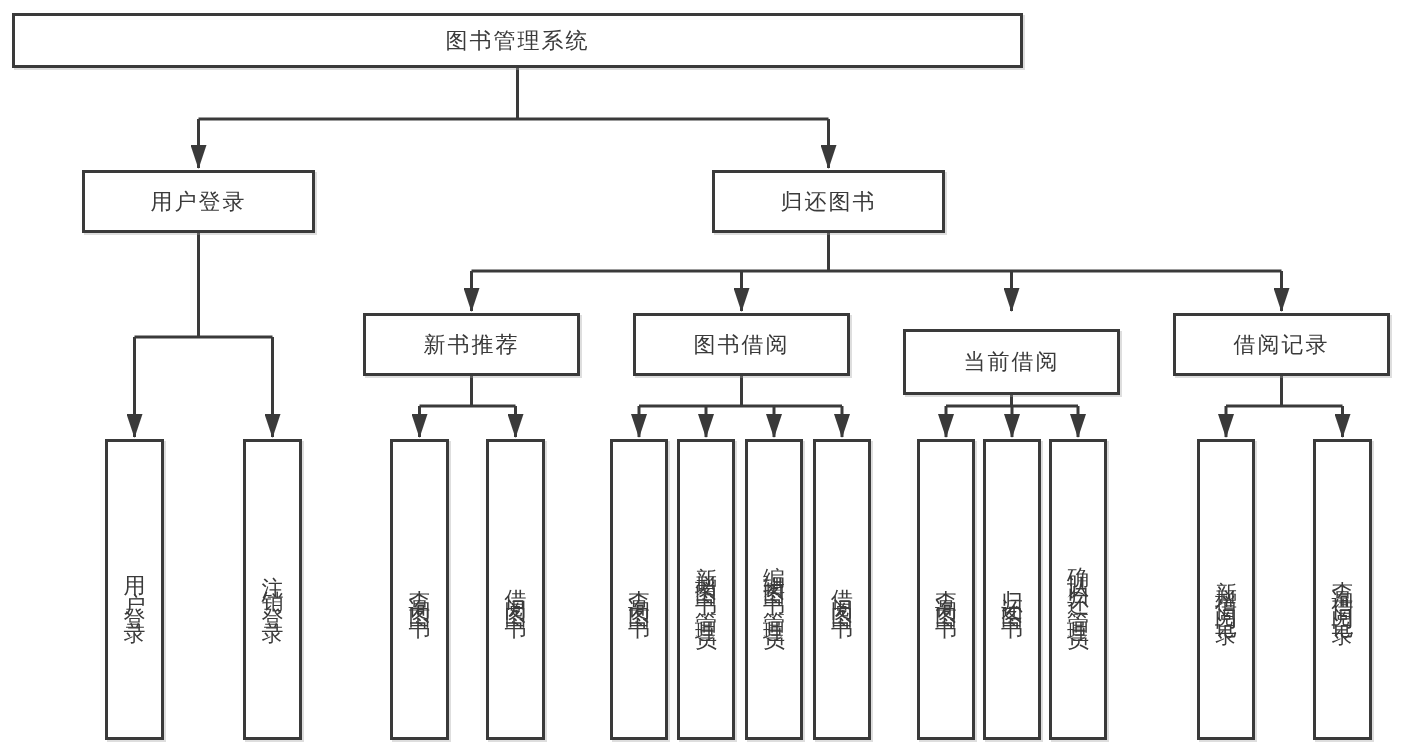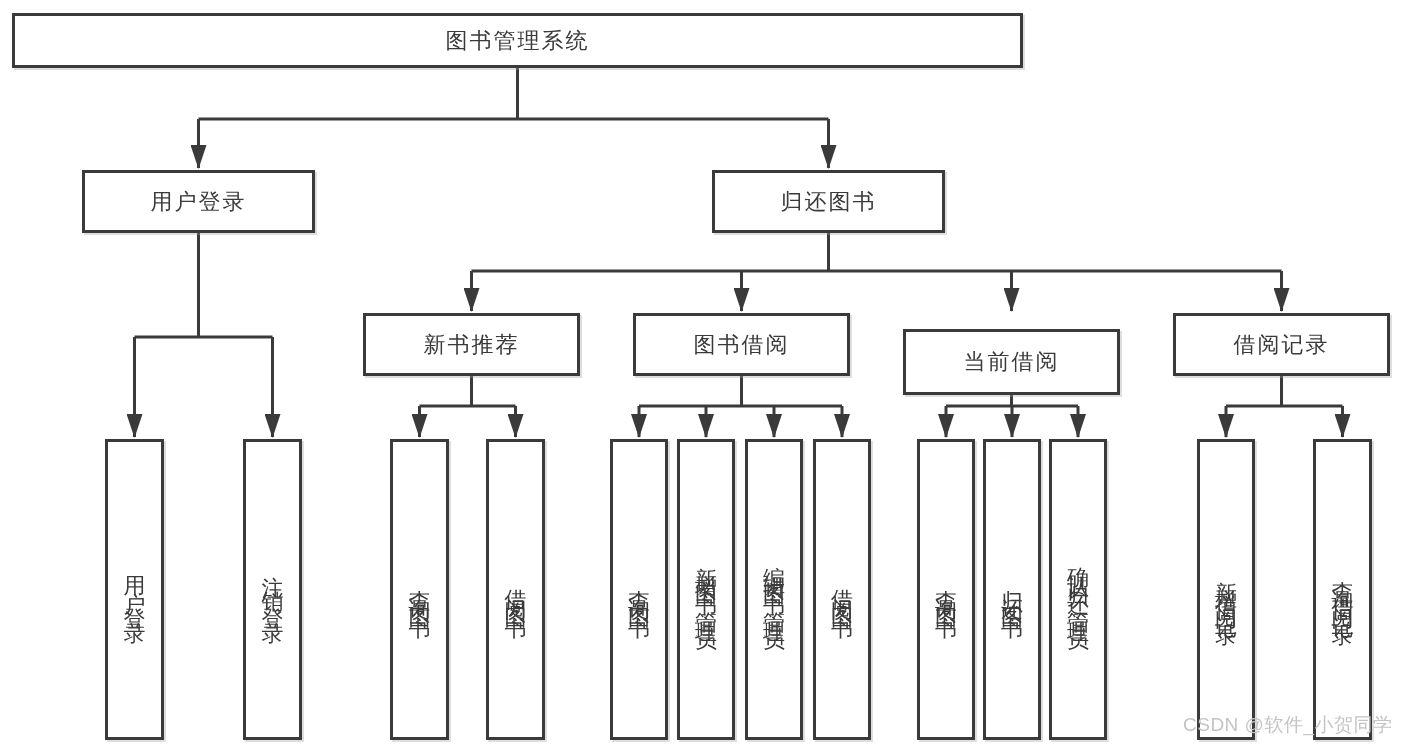--- a/index.html
+++ b/index.html
@@ -190,14 +190,13 @@
     <span>确认归还（管理员）</span>
   </div>
 
   <div class="node v-node leaf" id="n-br-add">
     <span>新增借阅记录</span>
   </div>
   <div class="node v-node leaf" id="n-br-query">
     <span>查询借阅记录</span>
   </div>
 
-  <div class="watermark">CSDN @软件_小贺同学</div>
 </div>
 
 </body></html>

